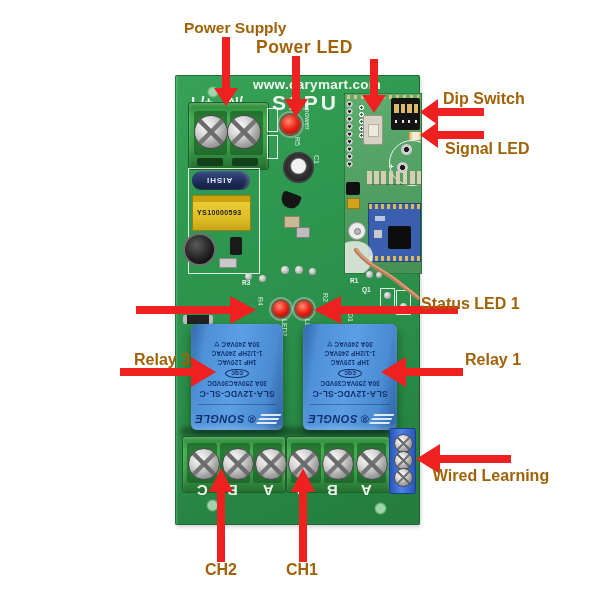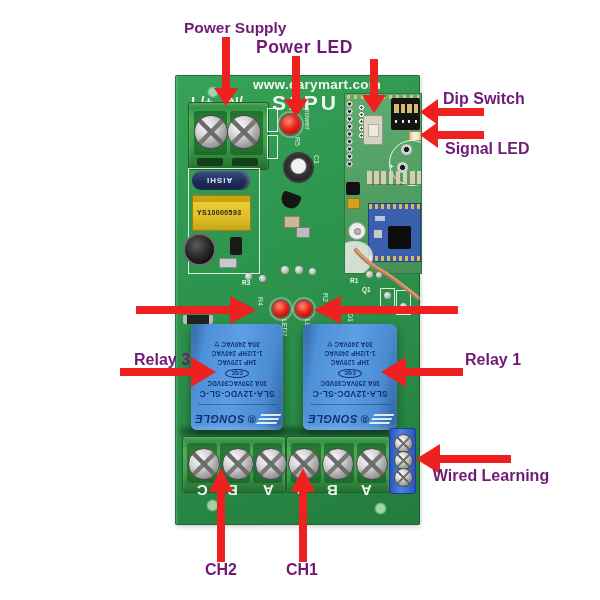--- a/index.html
+++ b/index.html
@@ -1,19 +1,19 @@
 <!DOCTYPE html>
 <html><head>
 <meta charset="utf-8">
 <style>
   html,body{margin:0;padding:0;background:#fff;}
   #stage{position:relative;width:600px;height:600px;background:#ffffff;overflow:hidden;
          font-family:"Liberation Sans",sans-serif;}
   .abs{position:absolute;}
-  .lbl{position:absolute;font-weight:700;font-size:16px;color:#701a75;white-space:nowrap;z-index:30;}
+  .lbl{position:absolute;font-weight:700;font-size:16px;color:#a16207;white-space:nowrap;z-index:30;}
   
   #pcb{position:absolute;left:175px;top:75px;width:245px;height:450px;z-index:1;
        background:linear-gradient(155deg,#37a257 0%,#2e9750 30%,#2a8c48 65%,#237c3d 100%);
        border-radius:2px;box-shadow:inset 0 0 0 1px rgba(20,70,35,.6), inset 2px 0 2px rgba(160,230,180,.35), 1px 2px 4px rgba(0,0,0,.18);}
   .silk{color:#eef6ee;font-weight:700;}
   .vtext{writing-mode:vertical-rl;color:#e9f4ea;font-size:7px;line-height:1;opacity:.92;}
   .screw{position:absolute;border-radius:50%;border:1px solid #4a4a4a;
     background:
       linear-gradient(45deg,transparent 44%,#6b6b6b 46%,#6b6b6b 54%,transparent 56%),
       linear-gradient(-45deg,transparent 44%,#777 46%,#777 54%,transparent 56%),
@@ -238,20 +238,21 @@
       <polygon points="511,455 511,463 440,463 440,474 416,459 440,444 440,455"></polygon>
       <polygon points="217,562 225,562 225,492 233,492 221,468 209,492 217,492"></polygon>
       <polygon points="299,562 307,562 307,492 315,492 303,468 291,492 299,492"></polygon>
     </g>
   </svg>
 
   <div class="lbl" style="left:184px;top:19px;font-size:15.5px;">Power Supply</div>
   <div class="lbl" style="left:256px;top:37px;font-size:17.5px;letter-spacing:.5px;">Power LED</div>
   <div class="lbl" style="left:445px;top:140px;">Signal LED</div>
   <div class="lbl" style="left:443px;top:90px;">Dip Switch</div>
+  <div class="lbl" style="left:421px;top:295px;">Status LED 1</div>
   <div class="lbl" style="left:134px;top:351px;">Relay 3</div>
   <div class="lbl" style="left:423px;top:351px;padding-left:42px;">Relay 1</div>
   <div class="lbl" style="left:425px;top:467px;width:132px;text-align:center;line-height:18px;">
     <div>Wired Learning</div>
   </div>
   <div class="lbl" style="left:205px;top:561px;">CH2</div>
   <div class="lbl" style="left:286px;top:561px;">CH1</div>
 </div>
 
 </body></html>

